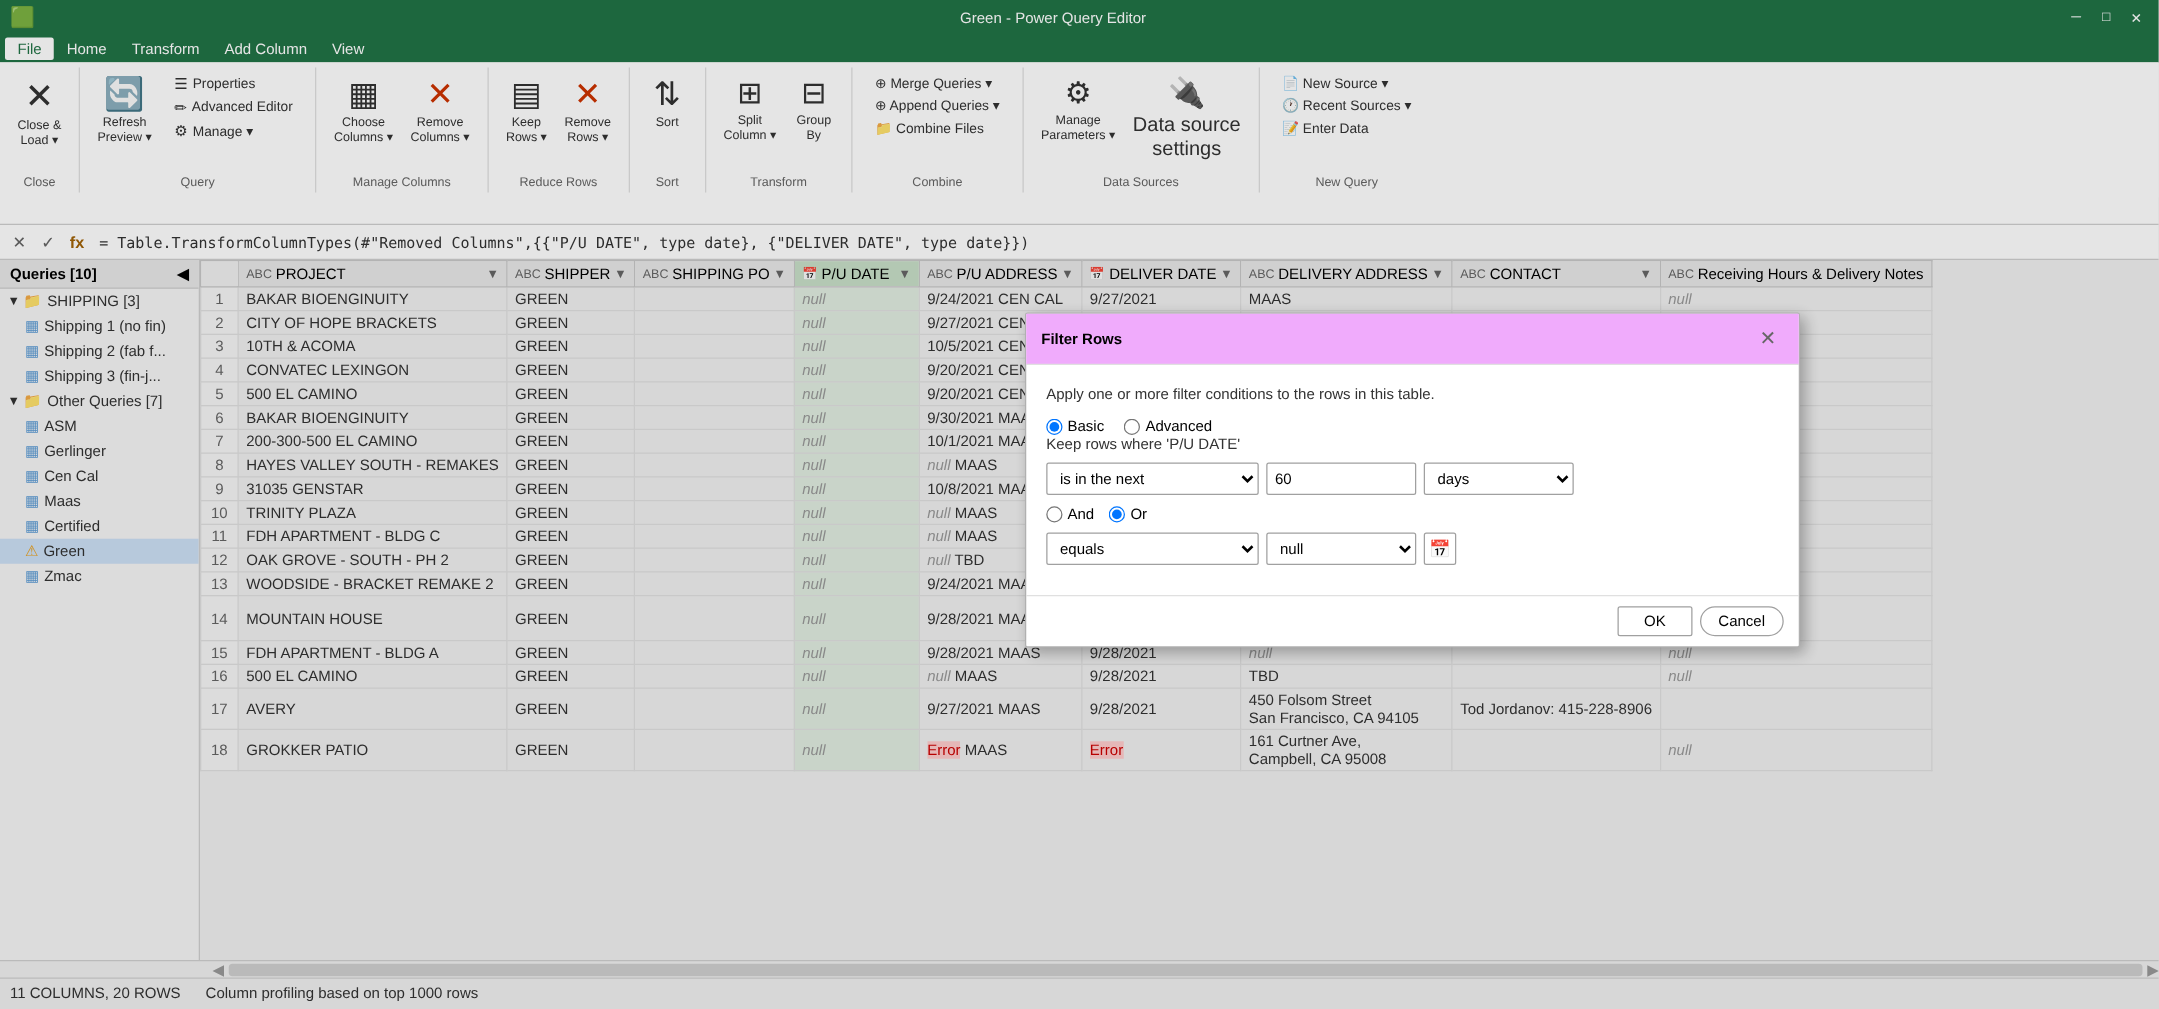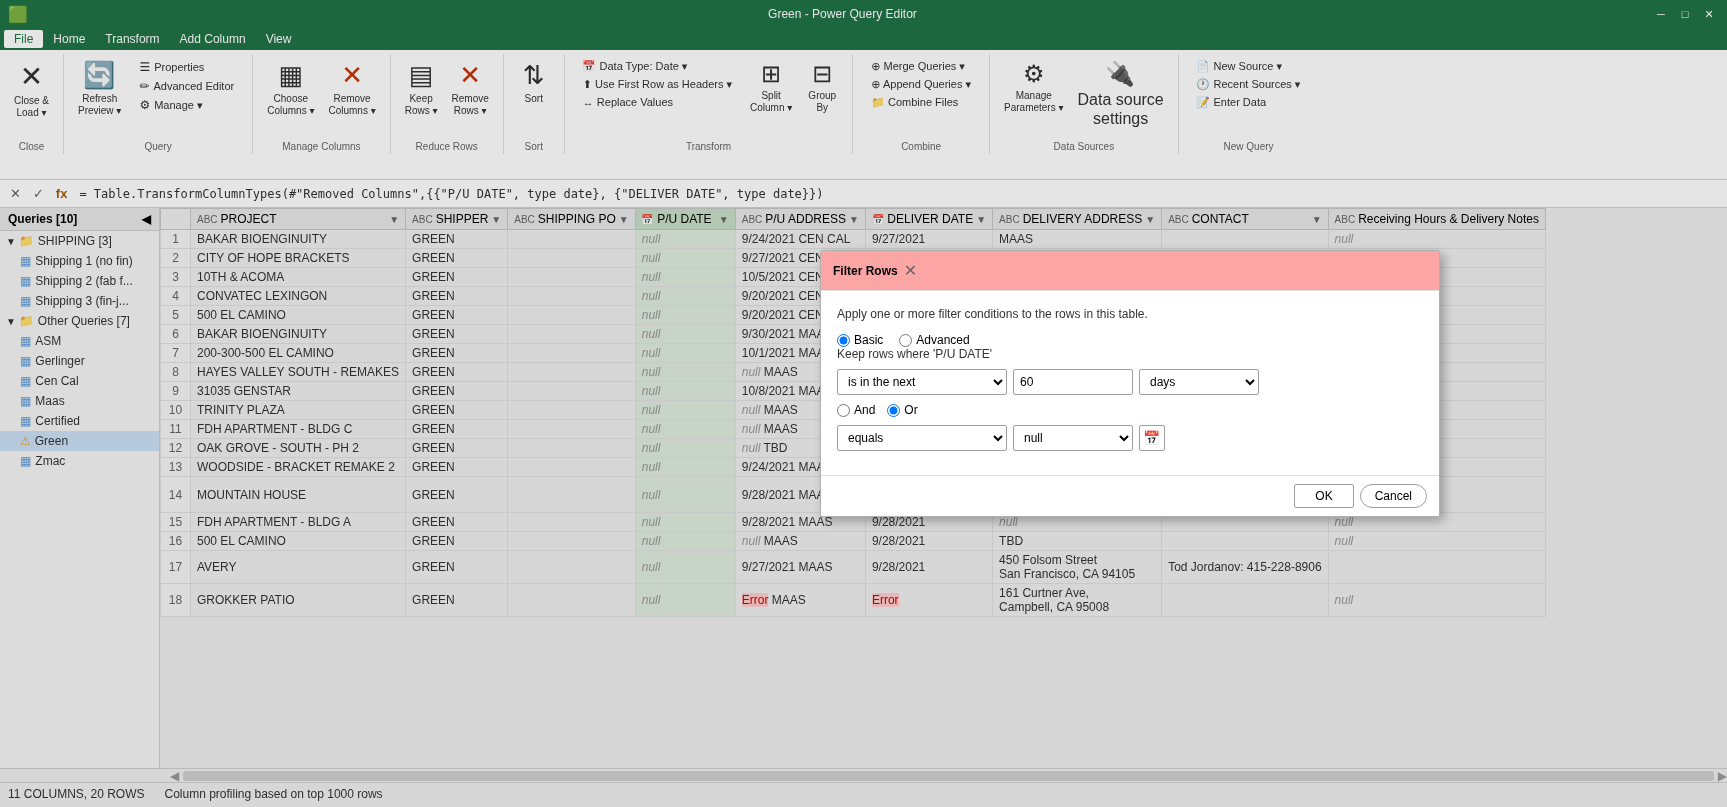--- a/index.html
+++ b/index.html
@@ -239,25 +239,25 @@
       background: white;
       border: 1px solid #b0b0b0;
       box-shadow: 4px 4px 12px rgba(0,0,0,0.3);
       width: 620px;
       border-radius: 2px;
       position: absolute;
       top: 250px;
       left: 820px;
     }
     .dialog-titlebar {
-      background: #fca5a5;
+      background: #f0abfc;
       padding: 8px 12px;
       display: flex;
       align-items: center;
-      justify-content: flex-start;
+      justify-content: space-between;
       border-bottom: 1px solid #e0e0e0;
       font-size: 14px;
       font-weight: bold;
     }
     .dialog-close {
       cursor: pointer;
       font-size: 16px;
       color: #666;
       border: none;
       background: none;
@@ -388,25 +388,20 @@
         <div class="ribbon-btn">
           <span class="btn-icon" style="font-size:26px;">⇅</span>
           <span style="font-size:10px;">Sort</span>
         </div>
       </div>
       <div class="ribbon-group-label">Sort</div>
     </div>
 
     <div class="ribbon-group">
       <div class="ribbon-buttons">
-        <div class="ribbon-small-group">
-          <div class="ribbon-btn-small">📅 Data Type: Date ▾</div>
-          <div class="ribbon-btn-small">⬆ Use First Row as Headers ▾</div>
-          <div class="ribbon-btn-small">↔ Replace Values</div>
-        </div>
         <div class="ribbon-btn">
           <span class="btn-icon" style="font-size:24px;">⊞</span>
           <span style="font-size:10px; line-height:1.2;">Split<br>Column ▾</span>
         </div>
         <div class="ribbon-btn">
           <span class="btn-icon" style="font-size:24px;">⊟</span>
           <span style="font-size:10px; line-height:1.2;">Group<br>By</span>
         </div>
       </div>
       <div class="ribbon-group-label">Transform</div>

